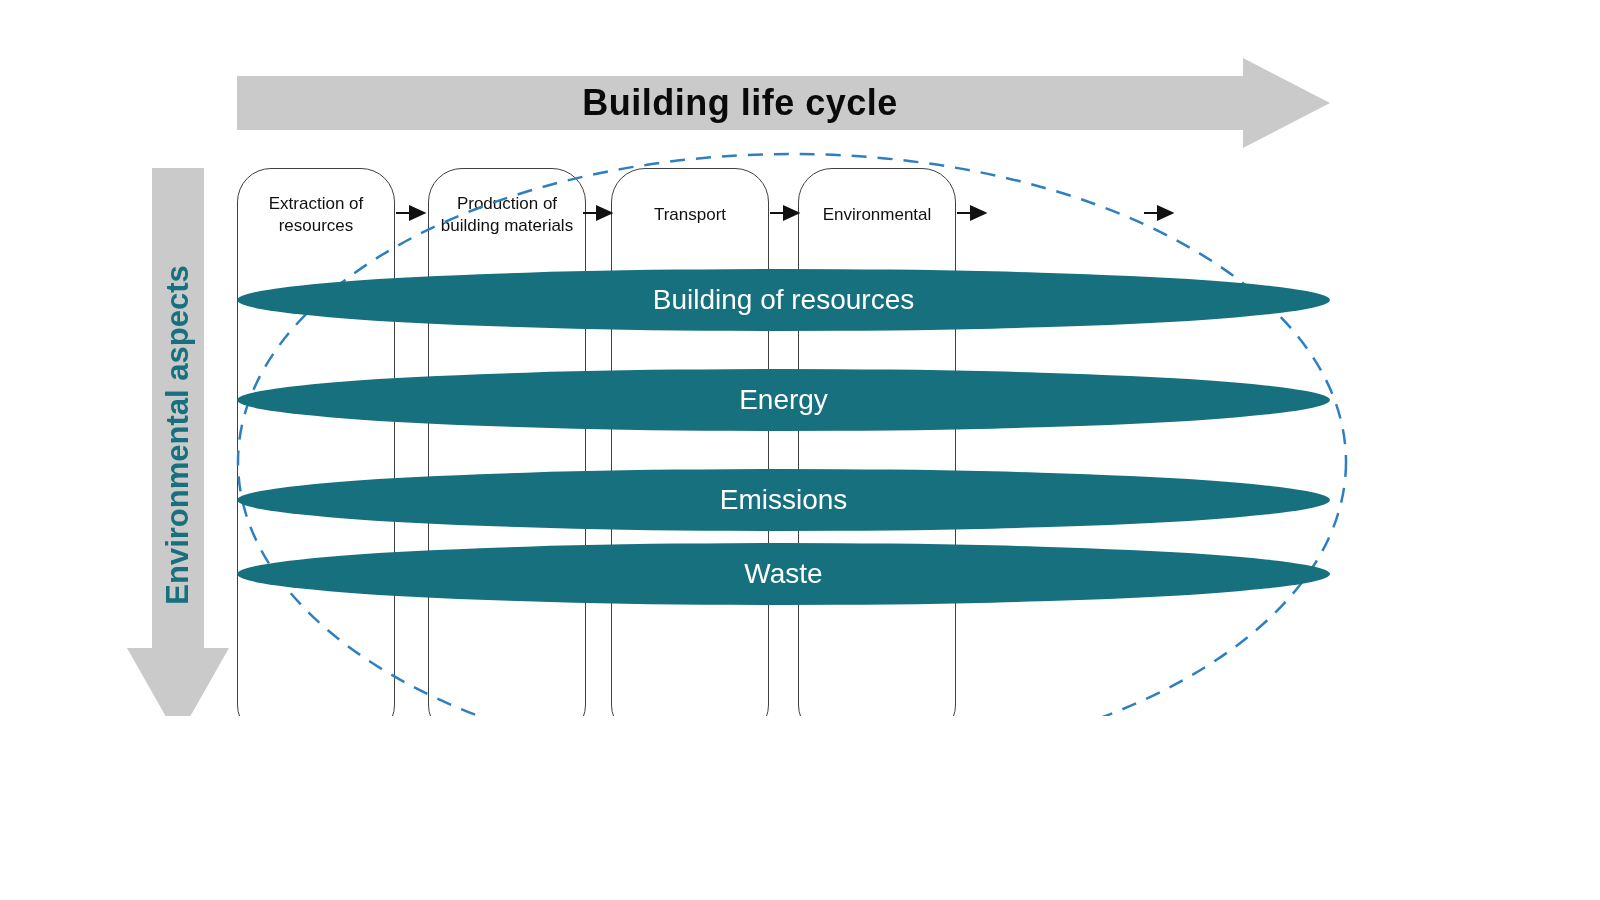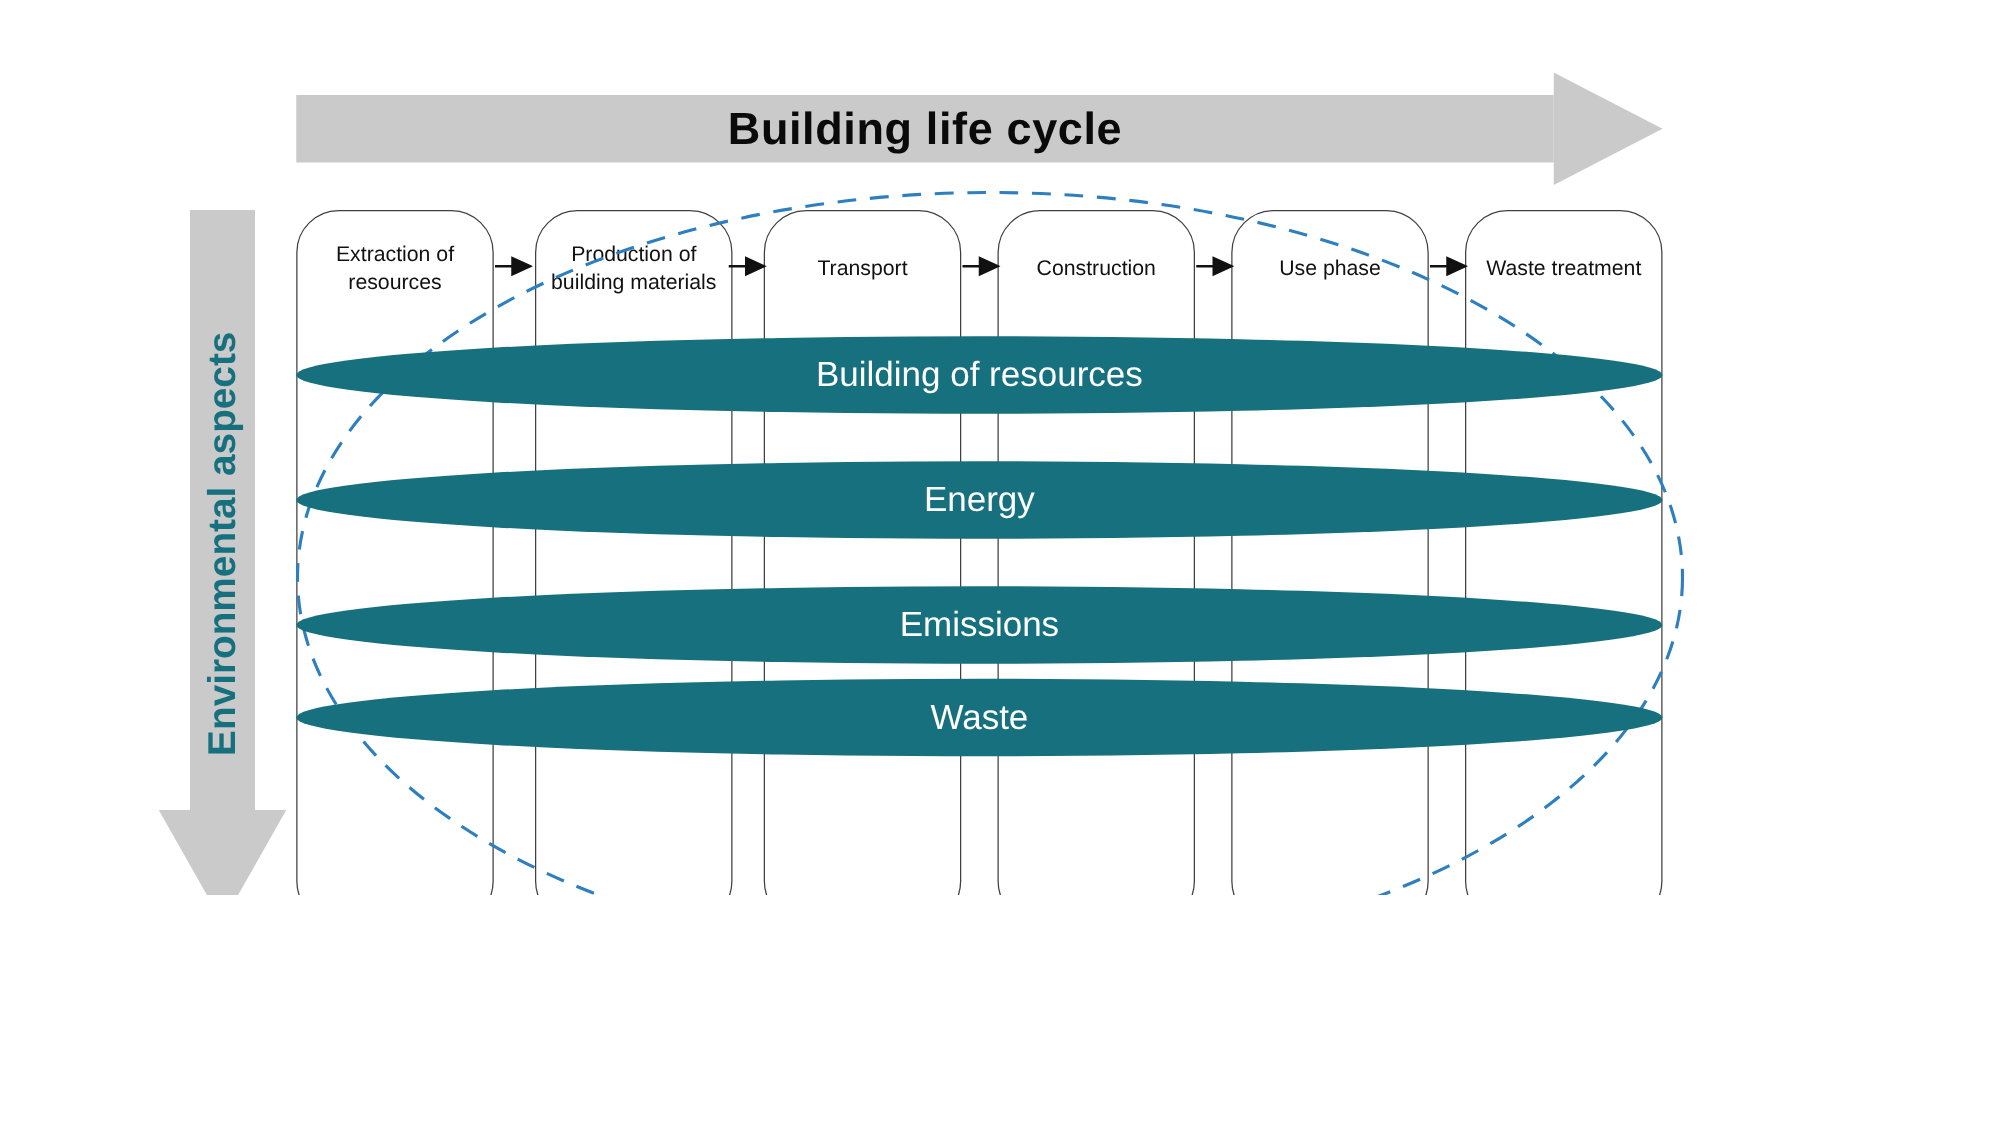--- a/index.html
+++ b/index.html
@@ -146,27 +146,21 @@
   <div class="stage" style="left:237px">
     <div class="stage-label">Extraction of resources</div>
   </div>
   <div class="stage" style="left:428px">
     <div class="stage-label">Production of building materials</div>
   </div>
   <div class="stage" style="left:611px">
     <div class="stage-label">Transport</div>
   </div>
   <div class="stage" style="left:798px">
-    <div class="stage-label">Construction</div>
-  </div>
-  <div class="stage" style="left:985px">
-    <div class="stage-label">Use phase</div>
-  </div>
-  <div class="stage" style="left:1172px">
-    <div class="stage-label">Waste treatment</div>
+    <div class="stage-label">Environmental</div>
   </div>
 
   <svg class="overlay-svg" viewBox="0 0 1600 900" xmlns="http://www.w3.org/2000/svg">
     <g stroke="#2E7FC0" stroke-width="2.5" fill="none">
       <ellipse cx="792" cy="462" rx="554" ry="308" stroke-dasharray="15 11"></ellipse>
     </g>
     <g stroke="#111111" stroke-width="2" fill="#111111">
       <line x1="396" y1="213" x2="415" y2="213"></line>
         <polygon points="424,213 410,206.5 410,219.5"></polygon>
       <line x1="583" y1="213" x2="602" y2="213"></line>

